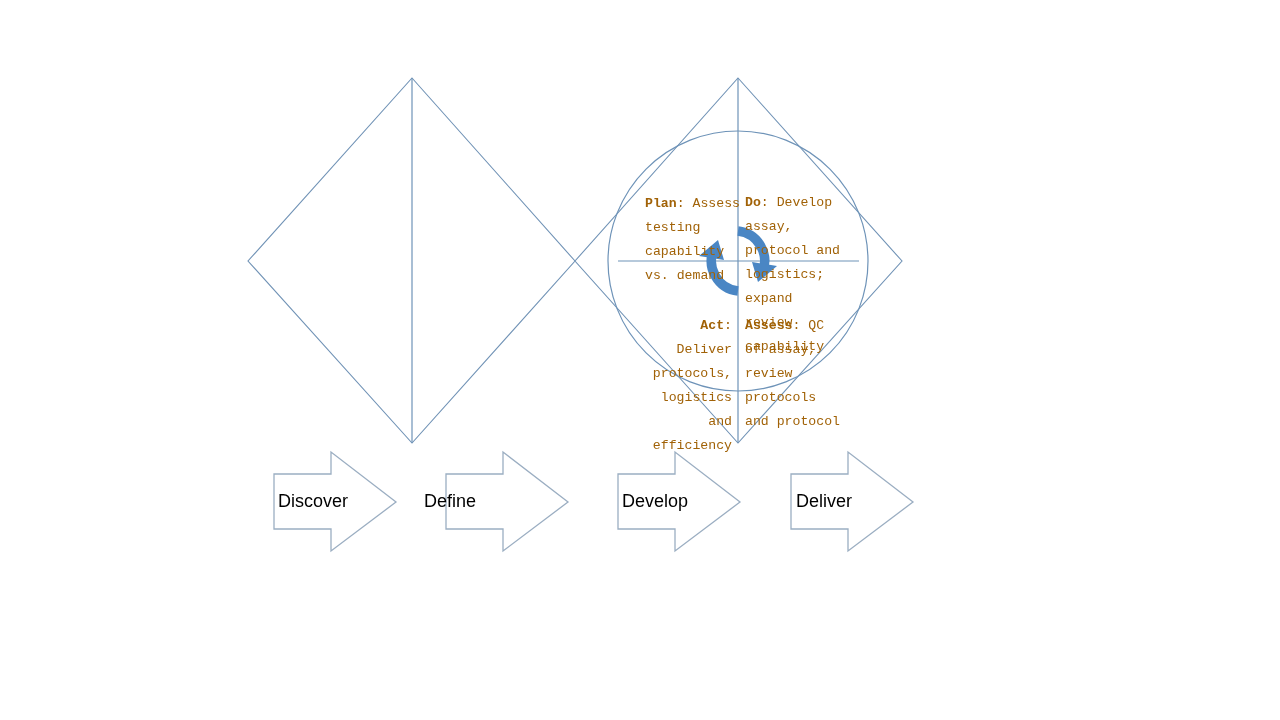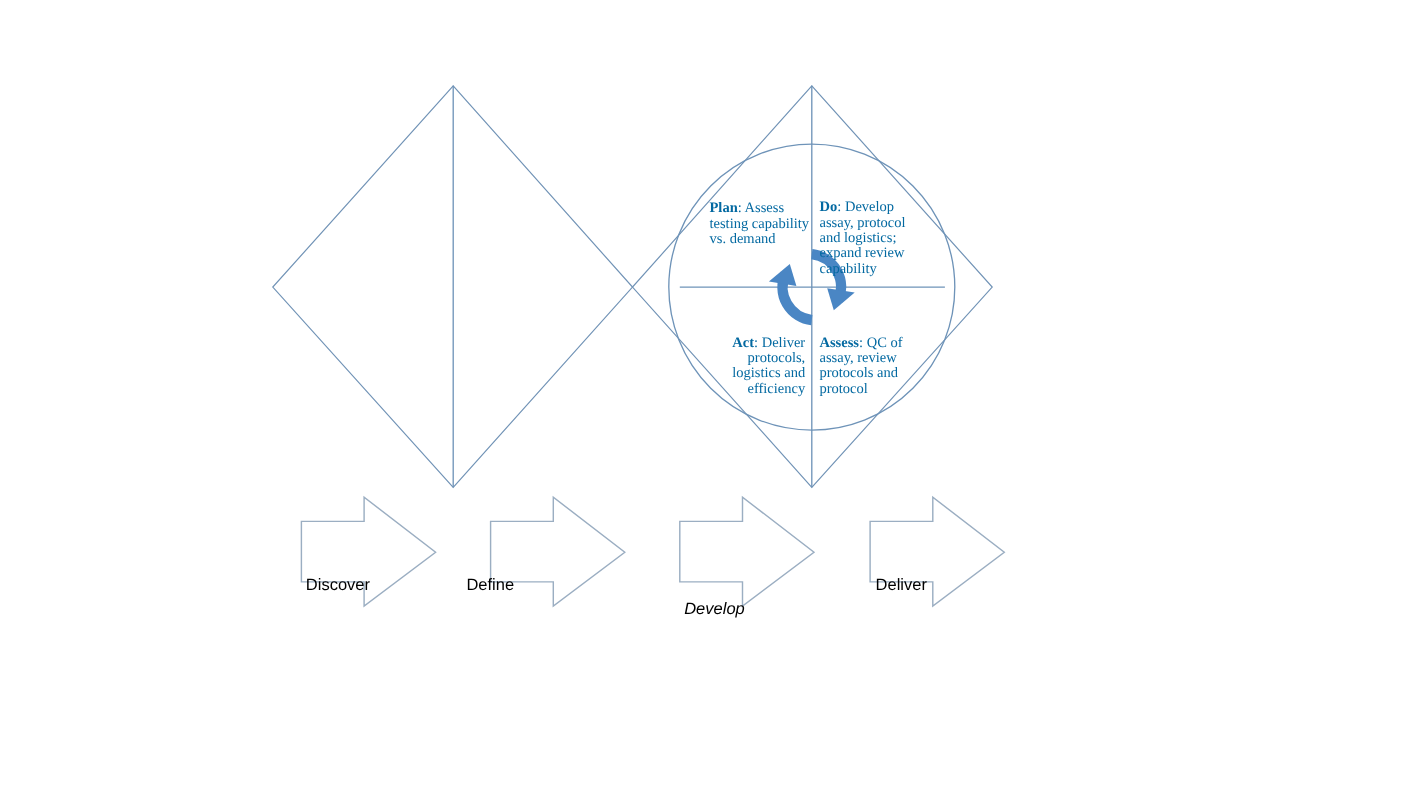--- a/index.html
+++ b/index.html
@@ -25,24 +25,24 @@
     position: absolute;
     left: 0;
     top: 0;
     width: 1280px;
     height: 720px;
   }
 
   
   .quadrant-text {
     position: absolute;
-    font-family: Liberation Serif, serif;
+    font-family: Liberation Mono, monospace;
     font-size: 13.2px;
-    line-height: 14px;
-    color: #0369a1;
+    line-height: 24px;
+    color: #a16207;
     white-space: pre-line;
   }
   .quadrant-text .q-label {
     font-weight: bold;
   }
   #quad-plan {
     left: 645px;
     top: 168px;
     width: 96px;
     text-align: left;
@@ -63,29 +63,28 @@
     left: 745px;
     top: 290px;
     width: 96px;
     text-align: left;
   }
 
   
   .phase-label {
     position: absolute;
     font-family: "Liberation Sans", "DejaVu Sans", sans-serif;
-    font-size: 15px;
+    font-size: 18px;
     color: #000000;
     line-height: 1;
     white-space: nowrap;
-    margin-top: 32px;
   }
   #phase-label-0 { left: 278px; top: 492px; }
   #phase-label-1 { left: 424px; top: 492px; }
-  #phase-label-2 { left: 622px; top: 514px; font-style: italic; }
+  #phase-label-2 { left: 622px; top: 492px; }
   #phase-label-3 { left: 796px; top: 492px; }
 </style>
 </head>
 <body>
 
 <div id="canvas">
 
   <svg id="diagram-svg" viewBox="0 0 1280 720" xmlns="http://www.w3.org/2000/svg">
 
     <g>

